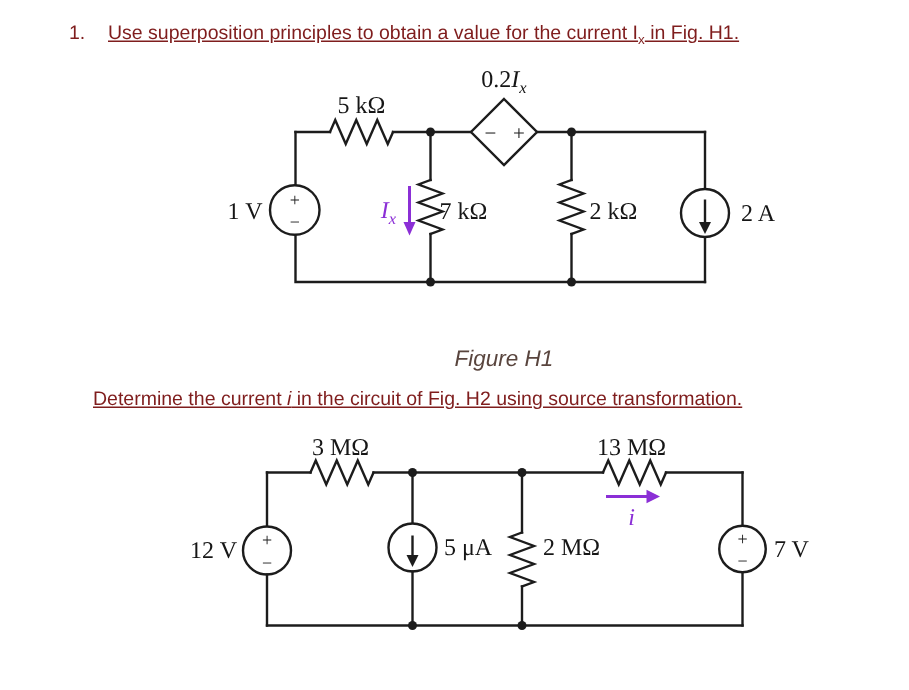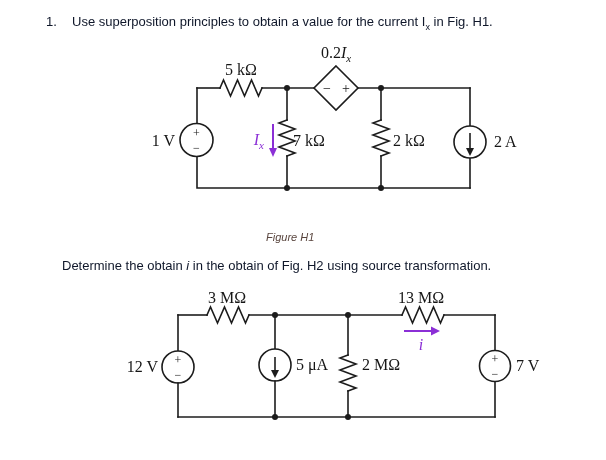--- a/index.html
+++ b/index.html
@@ -9,32 +9,33 @@
     background:#ffffff;
     font-family:"Liberation Sans",sans-serif;
     color:#161616;
     overflow:hidden;
   }
   .problem{
     position:absolute;
     font-size:13px;
     line-height:1.25;
     white-space:nowrap;
-    color:#0f172a;
+    color:#7f1d1d;
+    text-decoration:underline;
   }
   #problem1{left:46px;top:14px;}
   #problem1 .num{display:inline-block;width:26px;}
   #problem2{left:62px;top:258px;}
   .problem sub{font-size:9px;}
   .caption{
     position:absolute;
     left:266px;width:140px;
-    text-align:left;
+    text-align:center;
     font-style:italic;
-    font-size:11px;
+    font-size:15px;
     color:#59453e;
   }
   #caption1{top:231px;}
   #caption2{top:437px;}
   svg.circuit{position:absolute;left:0;top:0;}
   .wire{stroke:#1c1c1c;stroke-width:1.6;fill:none;stroke-linecap:square;}
   .comp{stroke:#1c1c1c;stroke-width:1.6;fill:#ffffff;}
   .dot{fill:#1c1c1c;stroke:none;}
   .arrowline{stroke:#1c1c1c;stroke-width:1.6;fill:none;}
   .arrowhead{fill:#1c1c1c;stroke:none;}
@@ -50,21 +51,21 @@
 </head>
 <body>
 
 <div class="page">
 
   <div class="problem" id="problem1">
     <span class="num">1.</span><span>Use superposition principles to obtain a value for the current I</span><sub>x</sub><span> in Fig. H1.</span>
   </div>
 
   <div class="problem" id="problem2">
-    <span>Determine the obtain </span><i>i</i><span> in the obtain of Fig. H2 using source transformation.</span>
+    <span>Determine the current </span><i>i</i><span> in the circuit of Fig. H2 using source transformation.</span>
   </div>
 
   <svg class="circuit" width="606" height="460" viewBox="0 0 606 460">
 
     <g>
 
       <path class="wire" d="M197,88 H220"></path>
       <polyline class="wire" points="220,88 223.5,80 230.5,96 237.5,80 244.5,96 251.5,80 258.5,96 262,88"></polyline>
       <path class="wire" d="M262,88 H314"></path>
       <path class="wire" d="M358,88 H470"></path>

